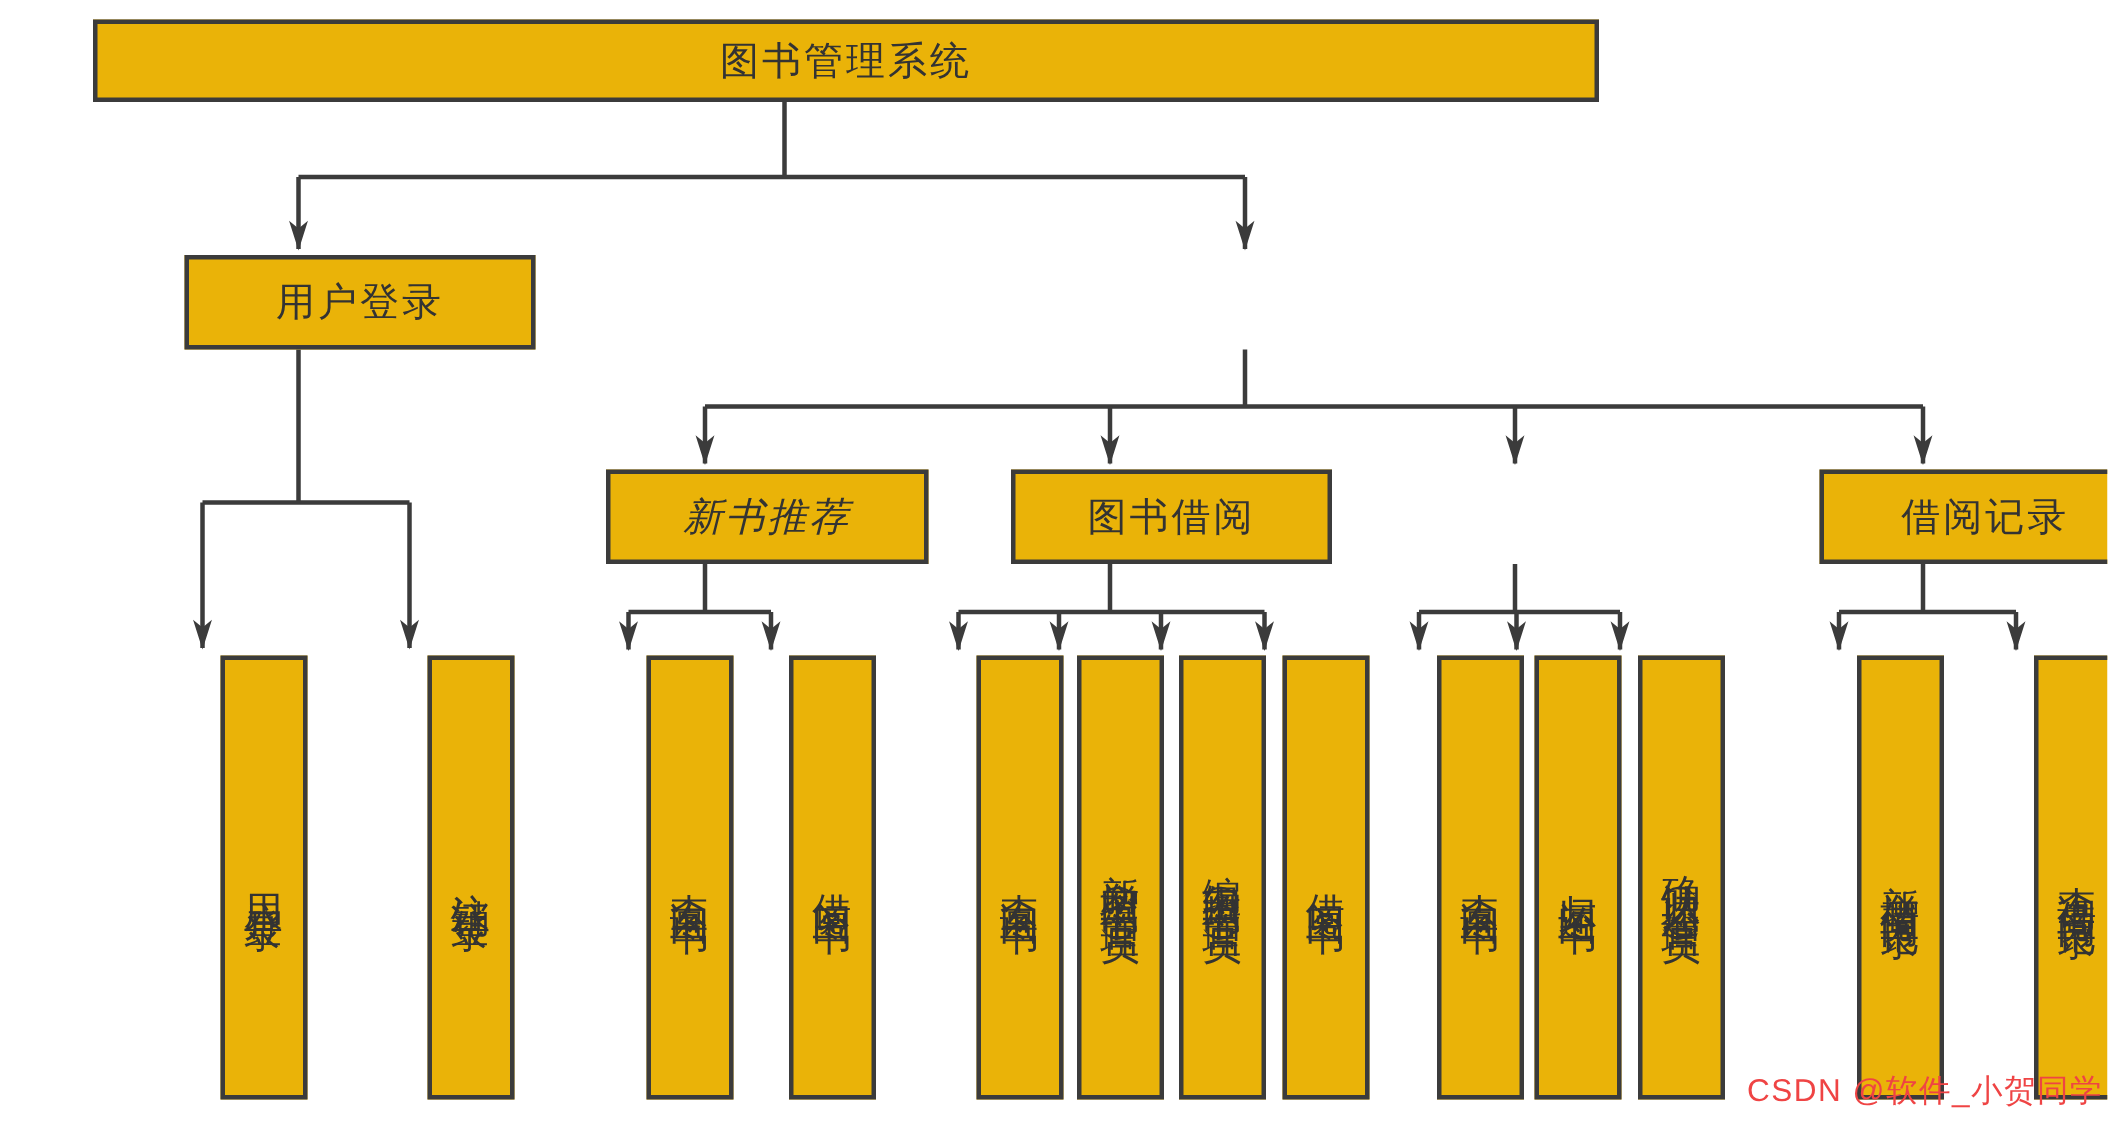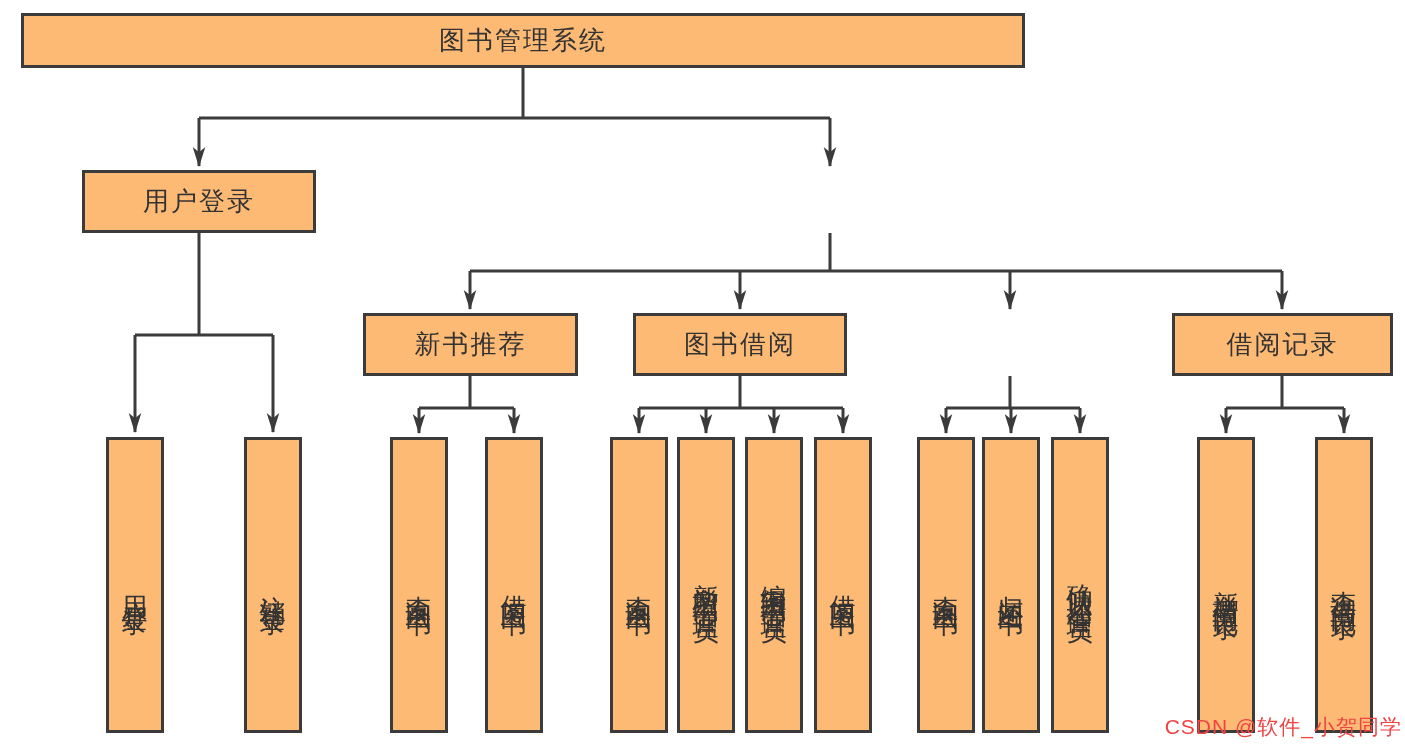--- a/index.html
+++ b/index.html
@@ -8,39 +8,40 @@
     width:1405px;height:747px;
     background:#ffffff;
     font-family:"Liberation Sans","DejaVu Sans",sans-serif;
     overflow:hidden;
   }
   #wires{position:absolute;left:0;top:0;width:1405px;height:747px;pointer-events:none;}
   .box{
     position:absolute;
     box-sizing:border-box;
     border:3px solid #3b3b3b;
-    background:#fdba74;
+    background:#eab308;
     color:#333333;
     display:flex;align-items:center;justify-content:center;
     text-align:center;
     z-index:2;
+    margin-left:41px;
   }
   .hbox{font-size:26px;letter-spacing:2px;}
   .vbox{
     top:437px;width:58px;height:296px;
     writing-mode:vertical-rl;
     font-size:26px;letter-spacing:5px;line-height:1;
   }
   
   #b-root{left:21px;top:13px;width:1004px;height:55px;}
   
   #b-user-login{left:82px;top:170px;width:234px;height:63px;}
   #b-book-mgmt{left:712px;top:170px;width:235px;height:63px;}
   
-  #b-new-books{left:363px;top:313px;width:215px;height:63px;}
+  #b-new-books{left:363px;top:313px;width:215px;height:63px;font-style:italic;}
   #b-book-borrow{left:633px;top:313px;width:214px;height:63px;}
   #b-current-borrow{left:902px;top:313px;width:215px;height:63px;}
   #b-borrow-records{left:1172px;top:313px;width:221px;height:63px;}
   
   #b-l-user-login{left:106px;}
   #b-l-logout{left:244px;}
   #b-l-query1{left:390px;}
   #b-l-borrow1{left:485px;}
   #b-l-query2{left:610px;}
   #b-l-add-books{left:677px;}

